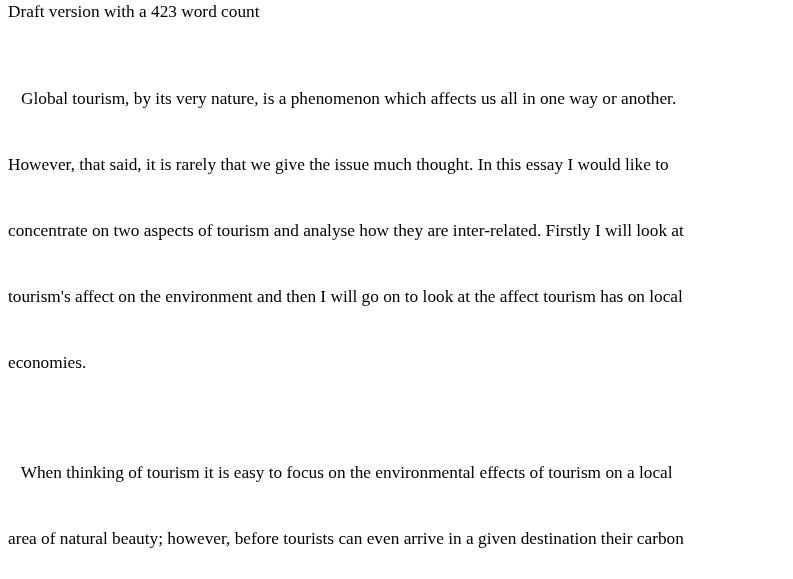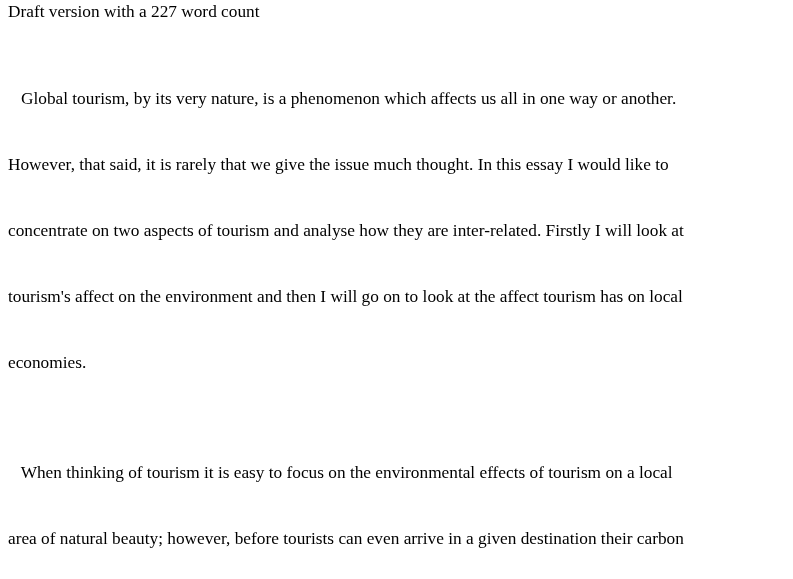--- a/index.html
+++ b/index.html
@@ -40,21 +40,21 @@
   .line {
     display: block;
     white-space: pre;
     height: 22px;
   }
 </style>
 </head>
 <body>
 
 <div class="doc">
-  <div class="title">Draft version with a 227 word count</div>
+  <div class="title">Draft version with a 423 word count</div>
 
   <div class="body">
     <div class="para">
       <span class="line">   Global tourism, by its very nature, is a phenomenon which affects us all in one way or another.</span>
       <span class="line">However, that said, it is rarely that we give the issue much thought. In this essay I would like to</span>
       <span class="line">concentrate on two aspects of tourism and analyse how they are inter-related. Firstly I will look at</span>
       <span class="line">tourism's affect on the environment and then I will go on to look at the affect tourism has on local</span>
       <span class="line">economies.</span>
     </div>
     <div class="para">

